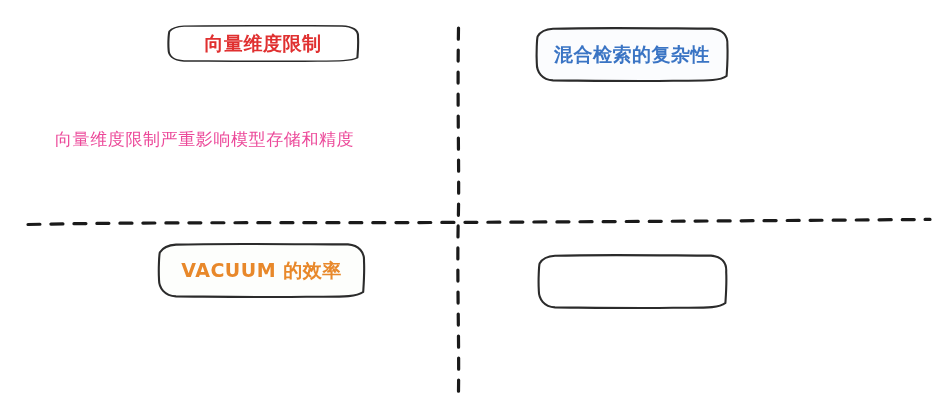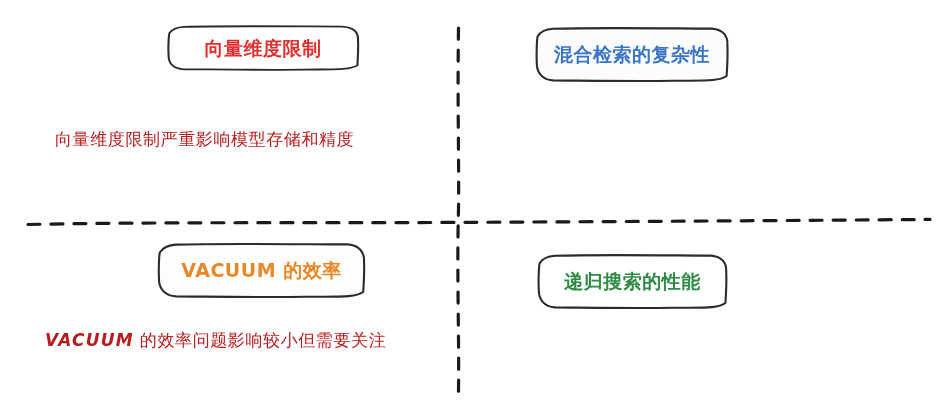--- a/index.html
+++ b/index.html
@@ -67,32 +67,32 @@
     z-index: 2;
     font-family: "DejaVu Sans", "Liberation Sans", sans-serif;
     font-size: 19px;
     font-weight: 700;
     letter-spacing: 0.5px;
     white-space: nowrap;
     line-height: 1;
   }
 
   
-  #box-vector-dim   { left: 168px; top: 27px;  width: 190px; height: 42px; }
+  #box-vector-dim   { left: 168px; top: 27px;  width: 190px; height: 33px; }
   #box-hybrid       { left: 536px; top: 28px;  width: 192px; height: 53px; background: #fbfcfe; justify-content: center; }
   #box-vacuum       { left: 158px; top: 244px; width: 207px; height: 53px; background: #fdfefc; }
   #box-recursive    { left: 538px; top: 255px; width: 189px; height: 53px; }
 
   
   .body-text {
     position: absolute;
     font-family: "DejaVu Sans", "Liberation Sans", sans-serif;
     font-size: 17px;
     font-weight: 500;
-    color: #b91c1c;
+    color: #ec4899;
     white-space: nowrap;
     line-height: 1.2;
     letter-spacing: 0.6px;
   }
   #text-vector-dim  { left: 55px;  top: 129px; }
   #text-hybrid      { left: 537px; top: 129px; }
   #text-vacuum      { left: 45px;  top: 330px; }
   #text-recursive   { left: 537px; top: 340px; }
 
   .mono-italic {
@@ -147,30 +147,26 @@
       <path d="M 22 4.6 C 66 3.2, 142 4.2, 194 4.4 C 205 5.4, 210.5 12, 210 21
                C 210.6 33, 209.6 46, 209.2 52 C 201 57.8, 184 56.4, 152 56.8
                C 109 57.4, 55 56.6, 22 56.4 C 10.5 55.8, 4.8 48, 5.0 39
                C 4.4 29, 5.2 14.5, 5.8 12.5 C 9.2 6.8, 14.5 5.0, 22 4.6 Z" fill="none" stroke="#2b2b2b" stroke-width="2.1" stroke-linecap="round" stroke-linejoin="round"></path>
     </svg>
     <span class="label-text" style="color:#e8882a">
       <span class="latin-skew">VACUUM</span><span> 的效率</span>
     </span>
   </div>
 
-  <div class="body-text" id="text-vacuum">
-    <span class="mono-italic">VACUUM</span><span> 的效率问题影响较小但需要关注</span>
-  </div>
 
   <div class="quadrant" id="quad-bottom-right"></div>
 
   <div class="label-box" id="box-recursive">
     <svg class="sketch-border" viewBox="0 0 197 61" preserveAspectRatio="none" xmlns="http://www.w3.org/2000/svg">
       <path d="M 21 4.8 C 61 3.4, 130 4.4, 177 4.6 C 188 5.6, 192.8 12, 192.2 21
                C 192.8 33, 191.8 46, 191.4 52 C 184 57.8, 168 56.4, 139 56.8
                C 99 57.4, 50 56.6, 21 56.4 C 10 55.8, 4.6 48, 4.8 39
                C 4.2 29, 5.0 14.5, 5.6 12.5 C 8.8 6.8, 14 5.2, 21 4.8 Z" fill="none" stroke="#2b2b2b" stroke-width="2.1" stroke-linecap="round" stroke-linejoin="round"></path>
     </svg>
-    <span class="label-text" style="color:#2e8b45">递归搜索的性能</span>
   </div>
 
 
 </div>
 
 </body></html>

